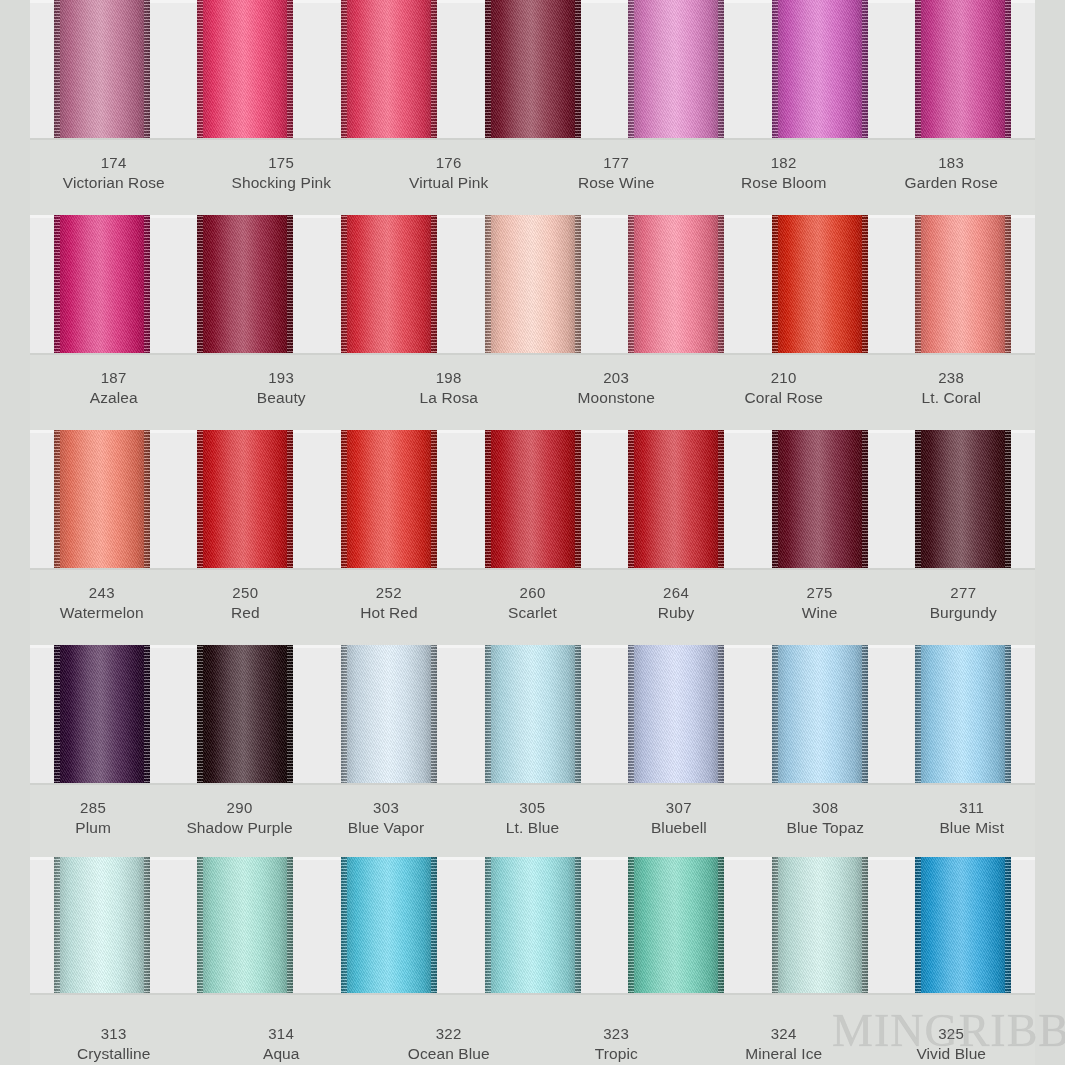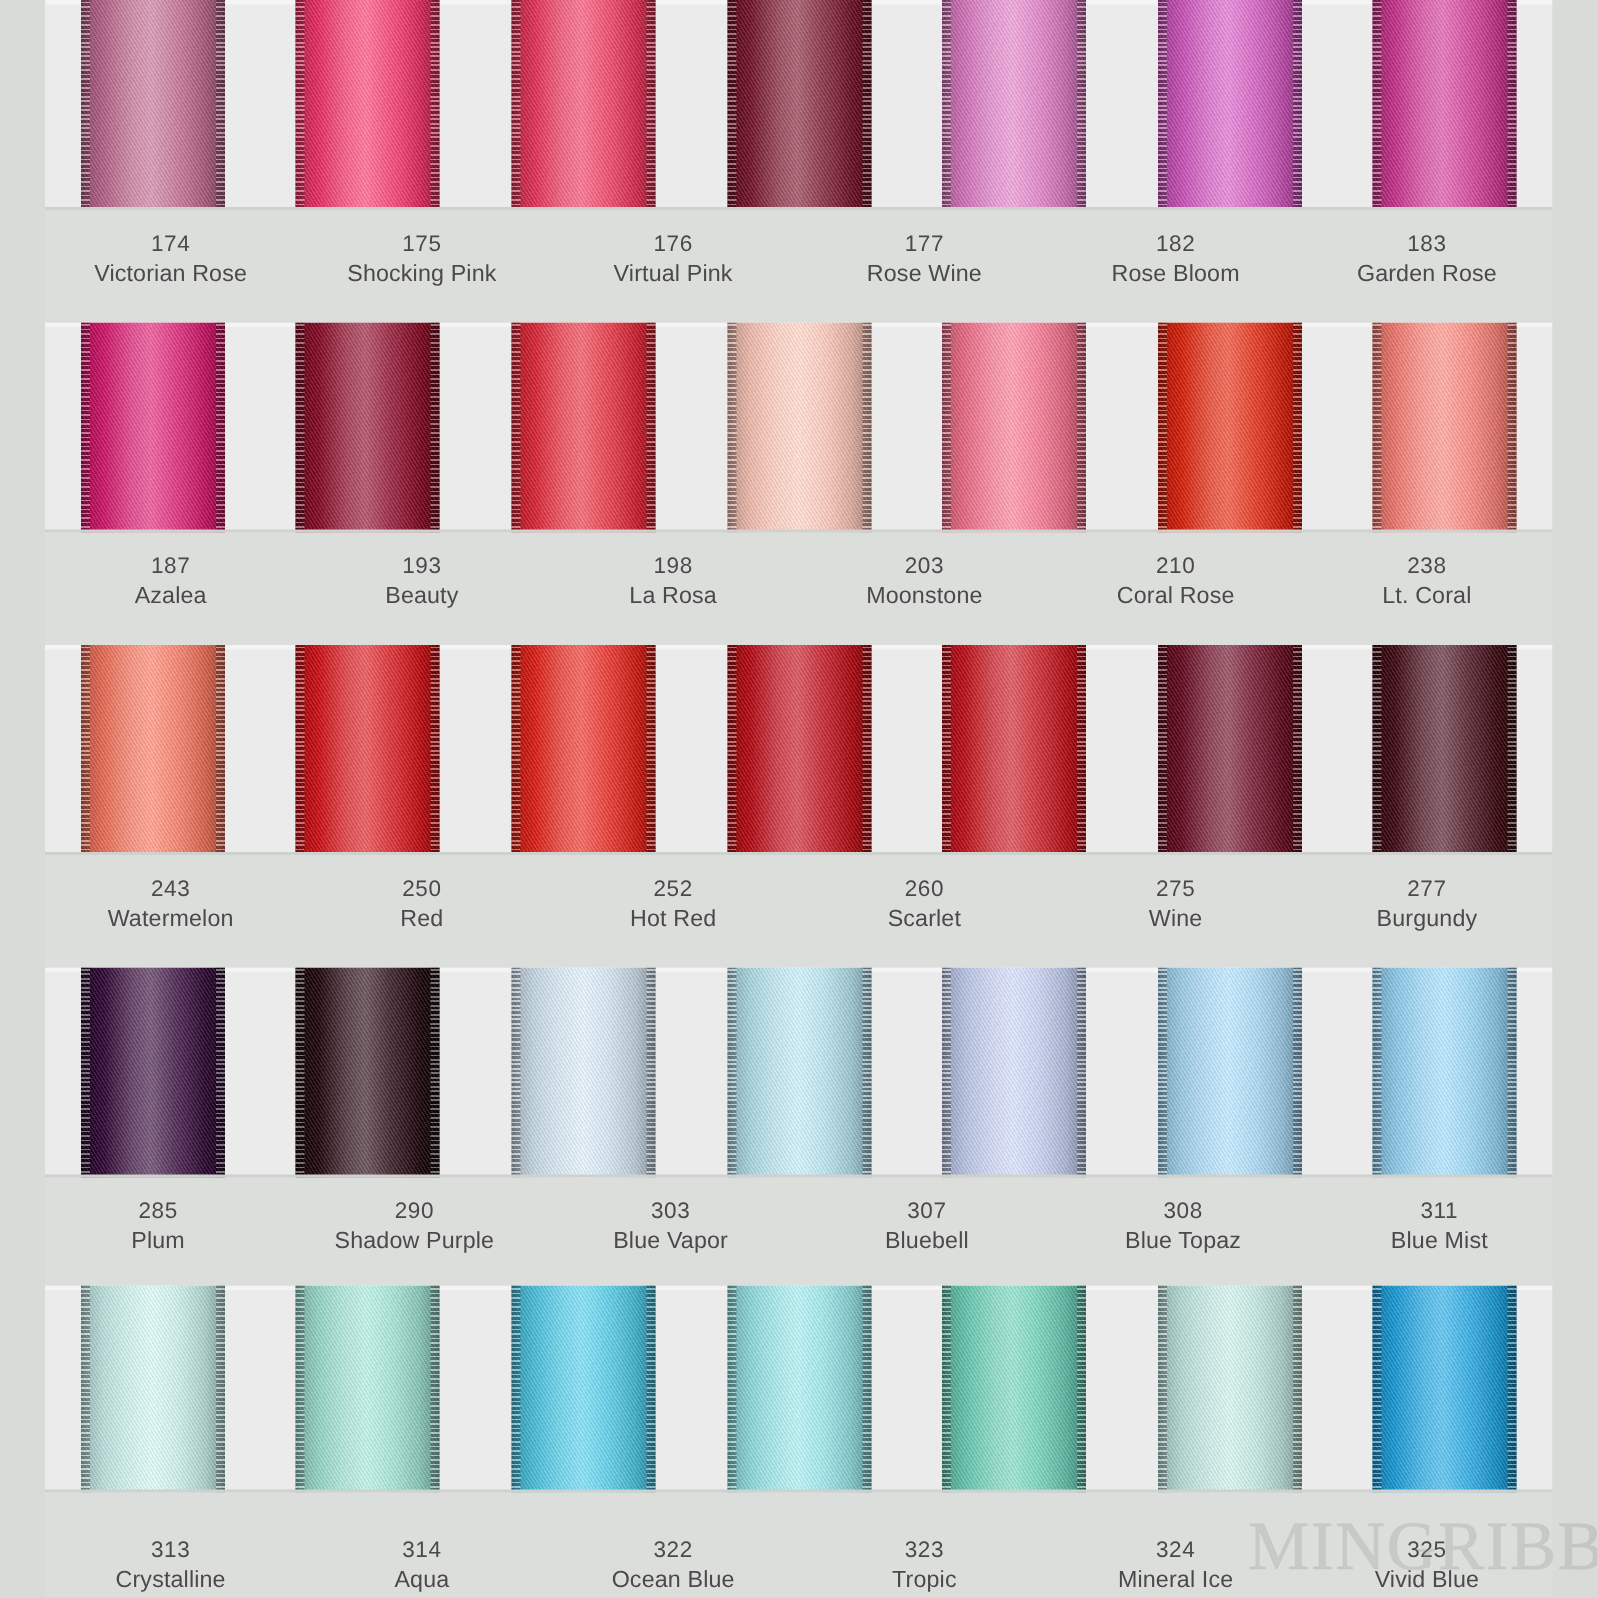--- a/index.html
+++ b/index.html
@@ -410,20 +410,24 @@
           </div>
           <div class="label-cell">
             <span class="code">252</span>
             <span class="name">Hot Red</span>
           </div>
           <div class="label-cell">
             <span class="code">260</span>
             <span class="name">Scarlet</span>
           </div>
           <div class="label-cell">
+            <span class="code">264</span>
+            <span class="name">Ruby</span>
+          </div>
+          <div class="label-cell">
             <span class="code">275</span>
             <span class="name">Wine</span>
           </div>
           <div class="label-cell">
             <span class="code">277</span>
             <span class="name">Burgundy</span>
           </div>
         </div>
       </div>
       <div class="row" style="top: 645px;">
@@ -492,20 +496,24 @@
             <span class="code">285</span>
             <span class="name">Plum</span>
           </div>
           <div class="label-cell">
             <span class="code">290</span>
             <span class="name">Shadow Purple</span>
           </div>
           <div class="label-cell">
             <span class="code">303</span>
             <span class="name">Blue Vapor</span>
+          </div>
+          <div class="label-cell">
+            <span class="code">305</span>
+            <span class="name">Lt. Blue</span>
           </div>
           <div class="label-cell">
             <span class="code">307</span>
             <span class="name">Bluebell</span>
           </div>
           <div class="label-cell">
             <span class="code">308</span>
             <span class="name">Blue Topaz</span>
           </div>
           <div class="label-cell">

